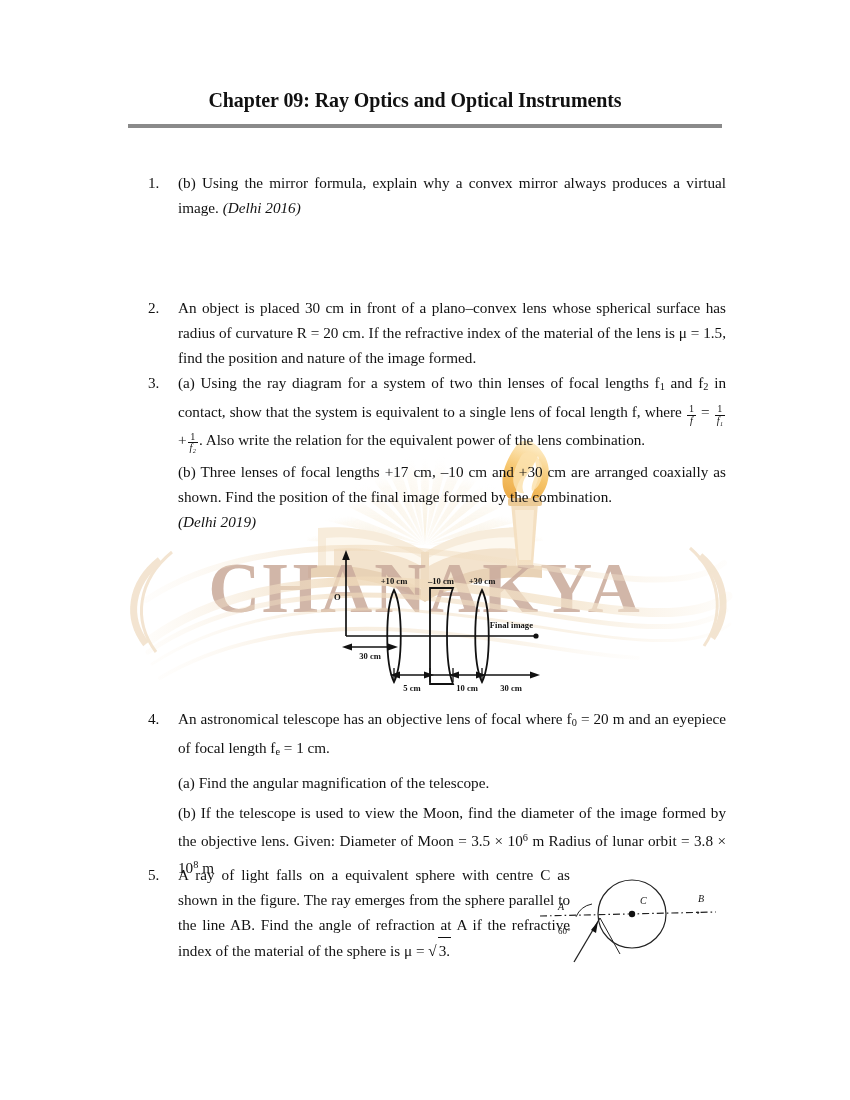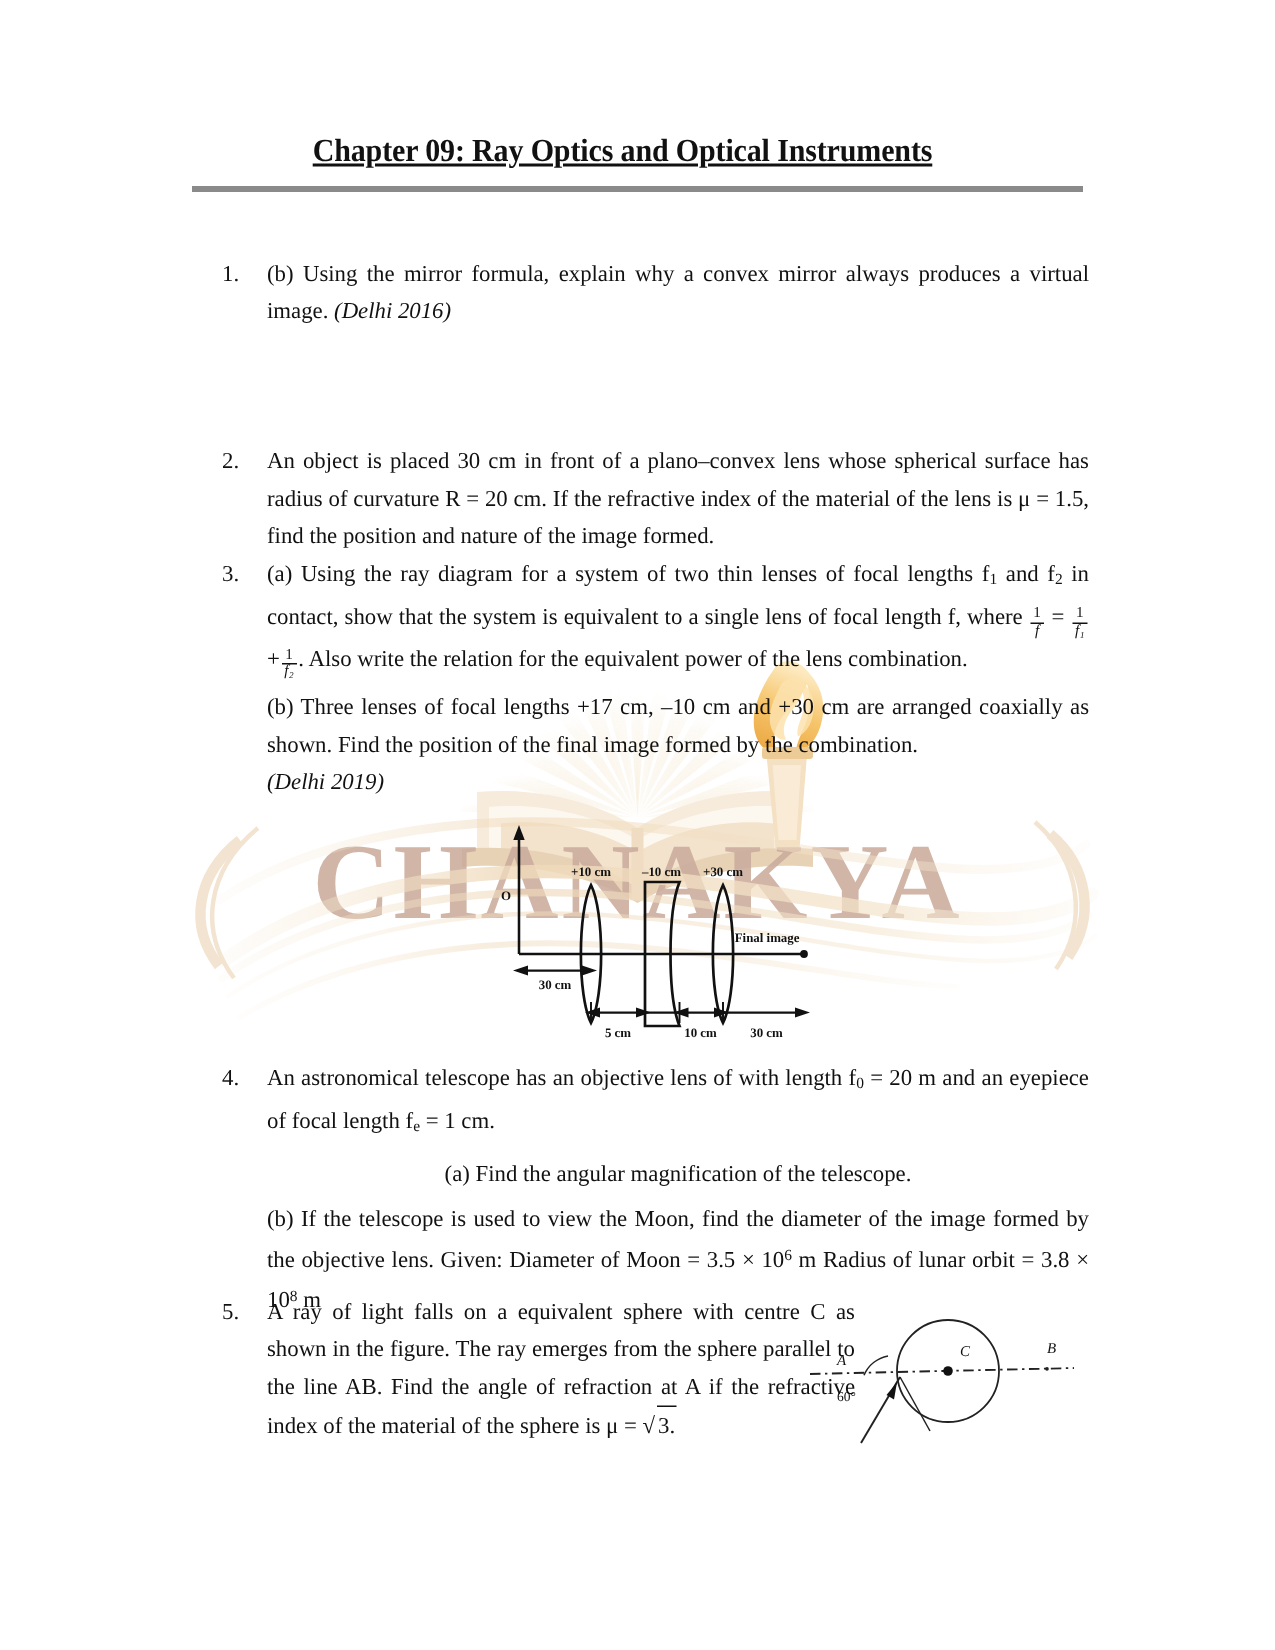--- a/index.html
+++ b/index.html
@@ -25,21 +25,20 @@
     z-index: 0;
   }
 
   
   #header {
     position: absolute;
     left: 0; top: 88px;
     width: 830px;
     text-align: center;
     z-index: 2;
-    text-decoration: underline;
   }
   #chapter-title {
     font-family: "Liberation Serif", "DejaVu Serif", serif;
     font-weight: bold;
     font-size: 21.5px;
     letter-spacing: -0.1px;
     color: #111111;
     transform: scaleX(0.93);
     transform-origin: center;
   }
@@ -74,21 +73,21 @@
     margin-left: 30px;
   }
   .para {
     font-size: 15.2px;
     line-height: 25px;
     text-align: justify;
     text-justify: inter-word;
     margin: 0;
   }
   .para + .para { margin-top: 5px; }
-  .para.nojust { text-align: center; }
+  .para.nojust { text-align: left; }
   .src { font-style: italic; }
 
   sub { font-size: 0.68em; vertical-align: -0.22em; }
   sup { font-size: 0.68em; vertical-align: 0.45em; }
 
   
   .frac {
     display: inline-block;
     vertical-align: -0.45em;
     text-align: center;
@@ -235,21 +234,21 @@
     <div class="qnum">3.</div>
     <div class="qbody">
       <p class="para"><span>(a) Using the ray diagram for a system of two thin lenses of focal lengths f</span><sub>1</sub><span> and f</span><sub>2</sub> <span>in contact, show that the system is equivalent to a single lens of focal length f, where</span> <span class="frac"><span class="num">1</span><span class="den">f</span></span> <span>=</span> <span class="frac"><span class="num">1</span><span class="den">f₁</span></span><span>+</span><span class="frac"><span class="num">1</span><span class="den">f₂</span></span><span>. Also write the relation for the equivalent power of the lens combination.</span></p>
       <p class="para"><span>(b) Three lenses of focal lengths +17 cm, –10 cm and +30 cm are arranged coaxially as shown. Find the position of the final image formed by the combination.</span><br><span class="src">(Delhi 2019)</span></p>
     </div>
   </div>
 
   <div class="qitem" id="q4" style="top:706px;">
     <div class="qnum">4.</div>
     <div class="qbody">
-      <p class="para"><span>An astronomical telescope has an objective lens of with length f</span><sub>0</sub><span> = 20 m and an eyepiece of focal length f</span><sub>e</sub><span> = 1 cm.</span></p>
+      <p class="para"><span>An astronomical telescope has an objective lens of focal where f</span><sub>0</sub><span> = 20 m and an eyepiece of focal length f</span><sub>e</sub><span> = 1 cm.</span></p>
       <p class="para nojust">(a) Find the angular magnification of the telescope.</p>
       <p class="para"><span>(b) If the telescope is used to view the Moon, find the diameter of the image formed by the objective lens. Given: Diameter of Moon = 3.5 × 10</span><sup>6</sup><span> m Radius of lunar orbit = 3.8 × 10</span><sup>8</sup><span> m</span></p>
     </div>
   </div>
 
   <div class="qitem" id="q5" style="top:862px;">
     <div class="qnum">5.</div>
     <div class="qbody">
       <p class="para"><span>A ray of light falls on a equivalent sphere with centre C as shown in the figure. The ray emerges from the sphere parallel to the line AB. Find the angle of refraction at A if the refractive index of the material of the sphere is μ = </span><span class="radical">√</span><span class="sqrt">3.</span></p>
     </div>

